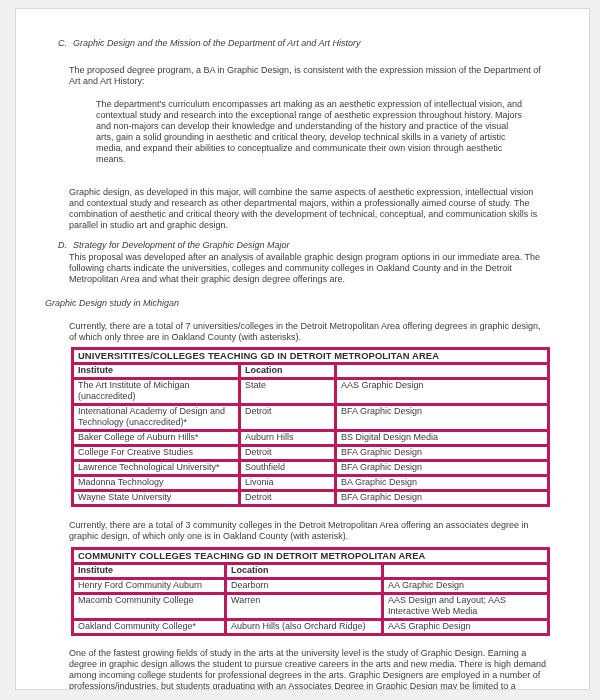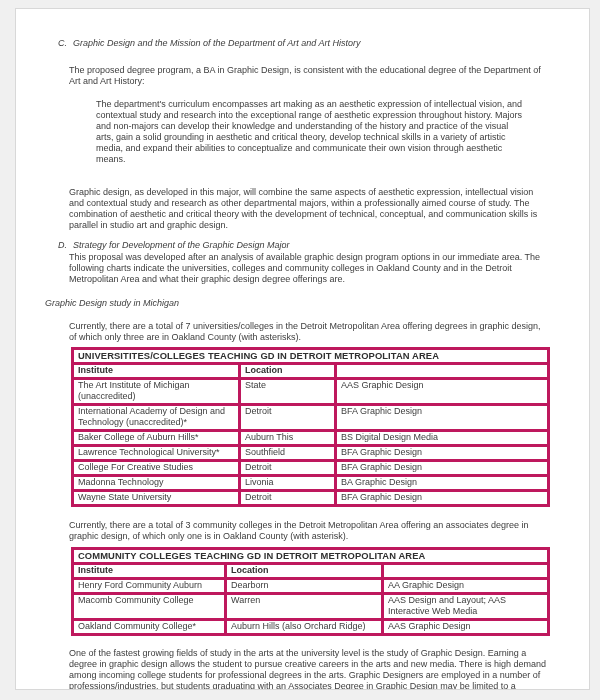--- a/index.html
+++ b/index.html
@@ -56,21 +56,21 @@
 </head>
 <body>
 
 <div class="page">
 
   <div class="heading">
     <span class="hlabel">C.</span>
     <span class="htitle">Graphic Design and the Mission of the Department of Art and Art History</span>
   </div>
 
-  <p class="para m16">The proposed degree program, a BA in Graphic Design, is consistent with the educational degree of the Department of Art and Art History:</p>
+  <p class="para m16">The proposed degree program, a BA in Graphic Design, is consistent with the expression mission of the Department of Art and Art History:</p>
 
   <p class="quote">The department's curriculum encompasses art making as an aesthetic expression of intellectual vision, and contextual study and research into the exceptional range of aesthetic expression throughout history. Majors and non-majors can develop their knowledge and understanding of the history and practice of the visual arts, gain a solid grounding in aesthetic and critical theory, develop technical skills in a variety of artistic media, and expand their abilities to conceptualize and communicate their own vision through aesthetic means.</p>
 
   <p class="para m7">Graphic design, as developed in this major, will combine the same aspects of aesthetic expression, intellectual vision and contextual study and research as other departmental majors, within a professionally aimed course of study. The combination of aesthetic and critical theory with the development of technical, conceptual, and communication skills is parallel in studio art and graphic design.</p>
 
   <div class="heading m9">
     <span class="hlabel">D.</span>
     <span class="htitle">Strategy for Development of the Graphic Design Major</span>
   </div>
 
@@ -100,31 +100,31 @@
       <td>State</td>
       <td>AAS Graphic Design</td>
     </tr>
     <tr>
       <td>International Academy of Design and Technology (unaccredited)*</td>
       <td>Detroit</td>
       <td>BFA Graphic Design</td>
     </tr>
     <tr>
       <td>Baker College of Auburn Hills*</td>
-      <td>Auburn This</td>
+      <td>Auburn Hills</td>
       <td>BS Digital Design Media</td>
+    </tr>
+    <tr>
+      <td>College For Creative Studies</td>
+      <td>Detroit</td>
+      <td>BFA Graphic Design</td>
     </tr>
     <tr>
       <td>Lawrence Technological University*</td>
       <td>Southfield</td>
-      <td>BFA Graphic Design</td>
-    </tr>
-    <tr>
-      <td>College For Creative Studies</td>
-      <td>Detroit</td>
       <td>BFA Graphic Design</td>
     </tr>
     <tr>
       <td>Madonna Technology</td>
       <td>Livonia</td>
       <td>BA Graphic Design</td>
     </tr>
     <tr>
       <td>Wayne State University</td>
       <td>Detroit</td>

